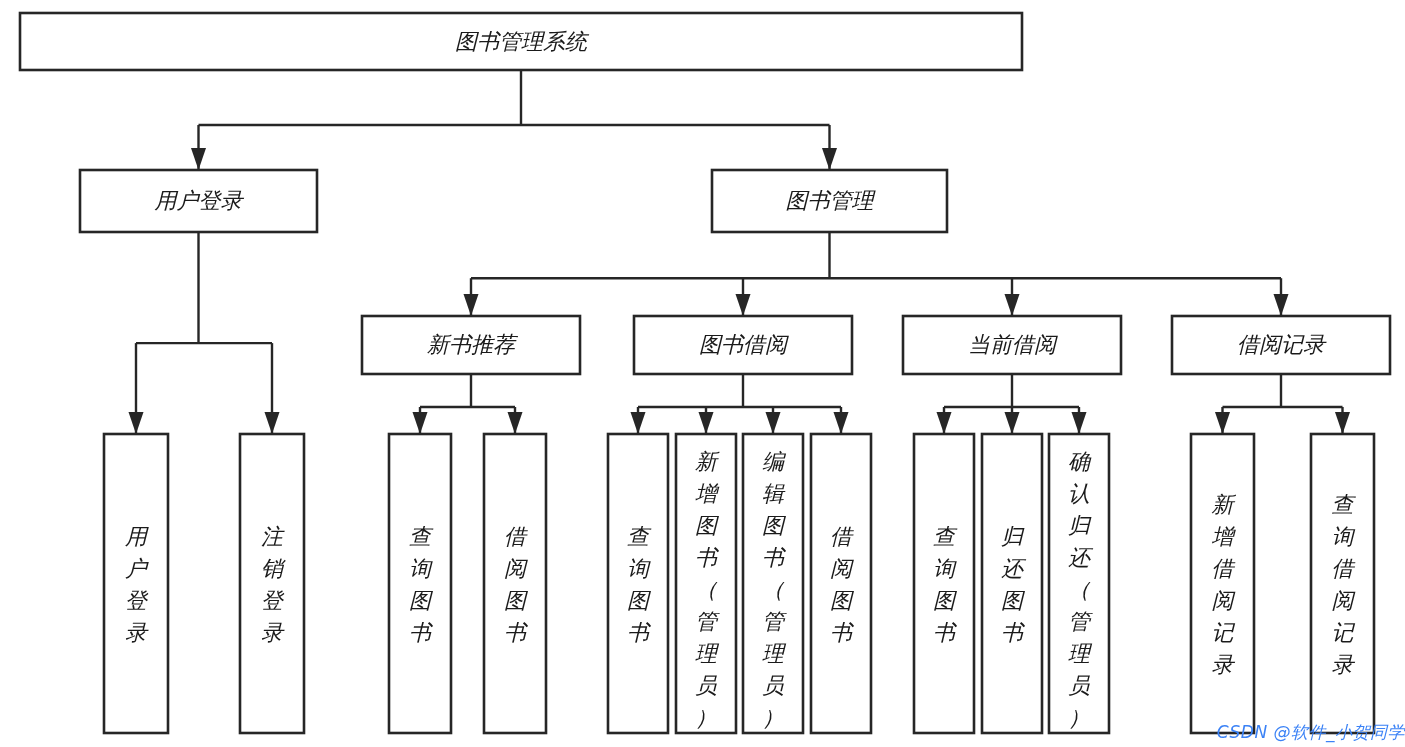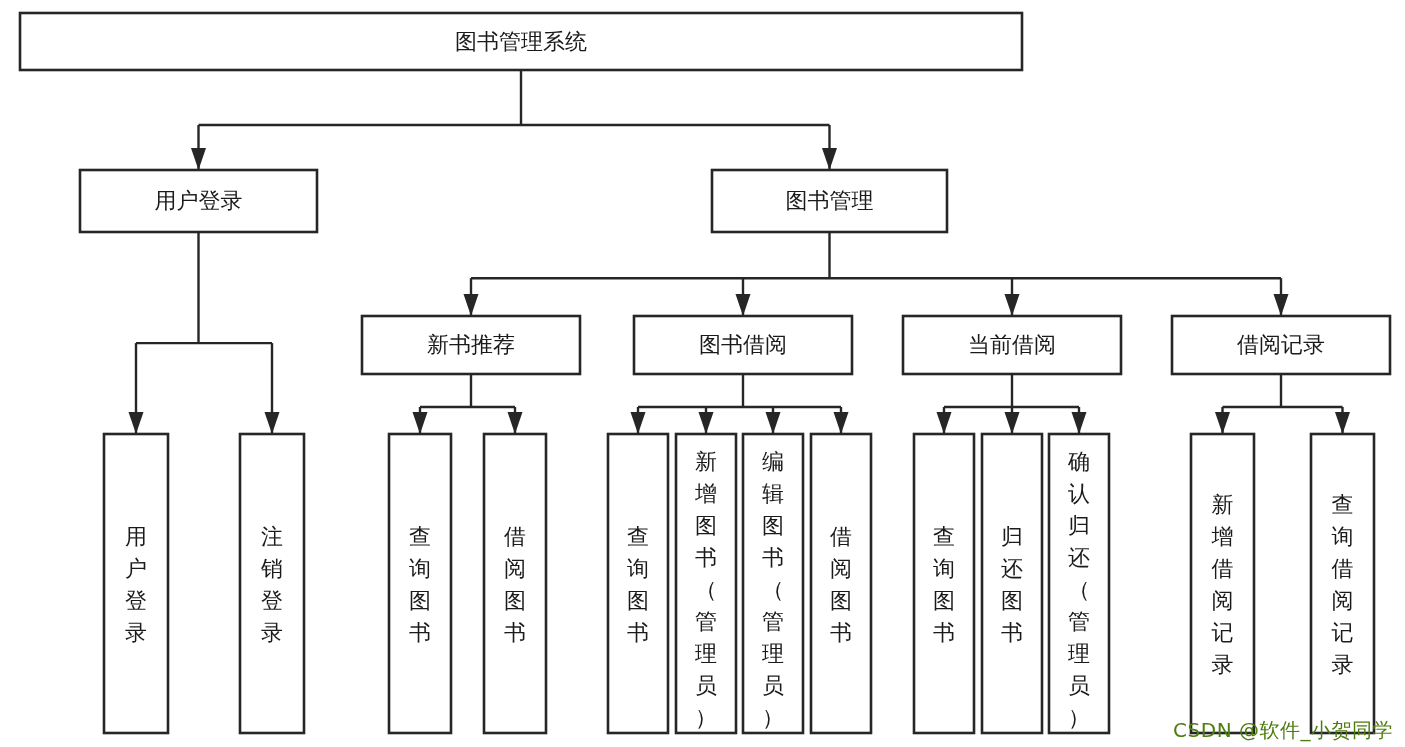--- a/index.html
+++ b/index.html
@@ -13,20 +13,21 @@
     height: 747px;
     font-family: "DejaVu Sans", "Liberation Sans", sans-serif;
     overflow: hidden;
     position: relative;
   }
   #diagram-root {
     position: relative;
     width: 1405px;
     height: 747px;
     background: #ffffff;
+    font-style: italic;
   }
   svg.flow-canvas {
     position: absolute;
     top: 0;
     left: 0;
     width: 1405px;
     height: 747px;
     display: block;
   }
   .node-rect {
@@ -52,24 +53,24 @@
     dominant-baseline: middle;
   }
   .node-label-v {
     fill: #1a1a1a;
     font-family: "DejaVu Sans", "Liberation Sans", sans-serif;
     font-size: 22px;
     text-anchor: middle;
   }
   .watermark {
     position: absolute;
-    right: 12px;
+    right: 0;
     bottom: 3px;
-    color: #4d7c0f;
-    font-size: 20px;
+    color: #3b82f6;
+    font-size: 17px;
     font-family: "DejaVu Sans", "Liberation Sans", sans-serif;
     letter-spacing: 0.5px;
     white-space: nowrap;
     user-select: none;
   }
 </style>
 </head>
 <body>
 
 <div id="diagram-root">

